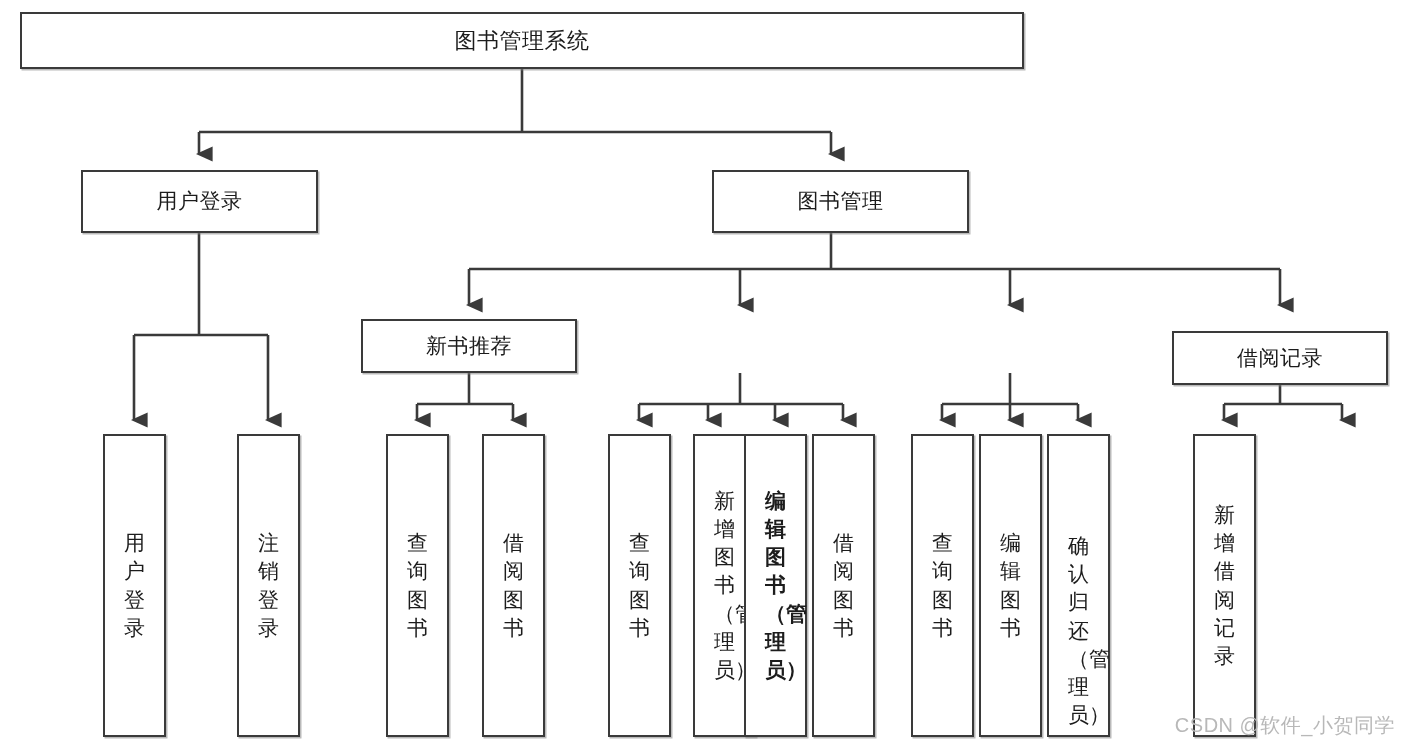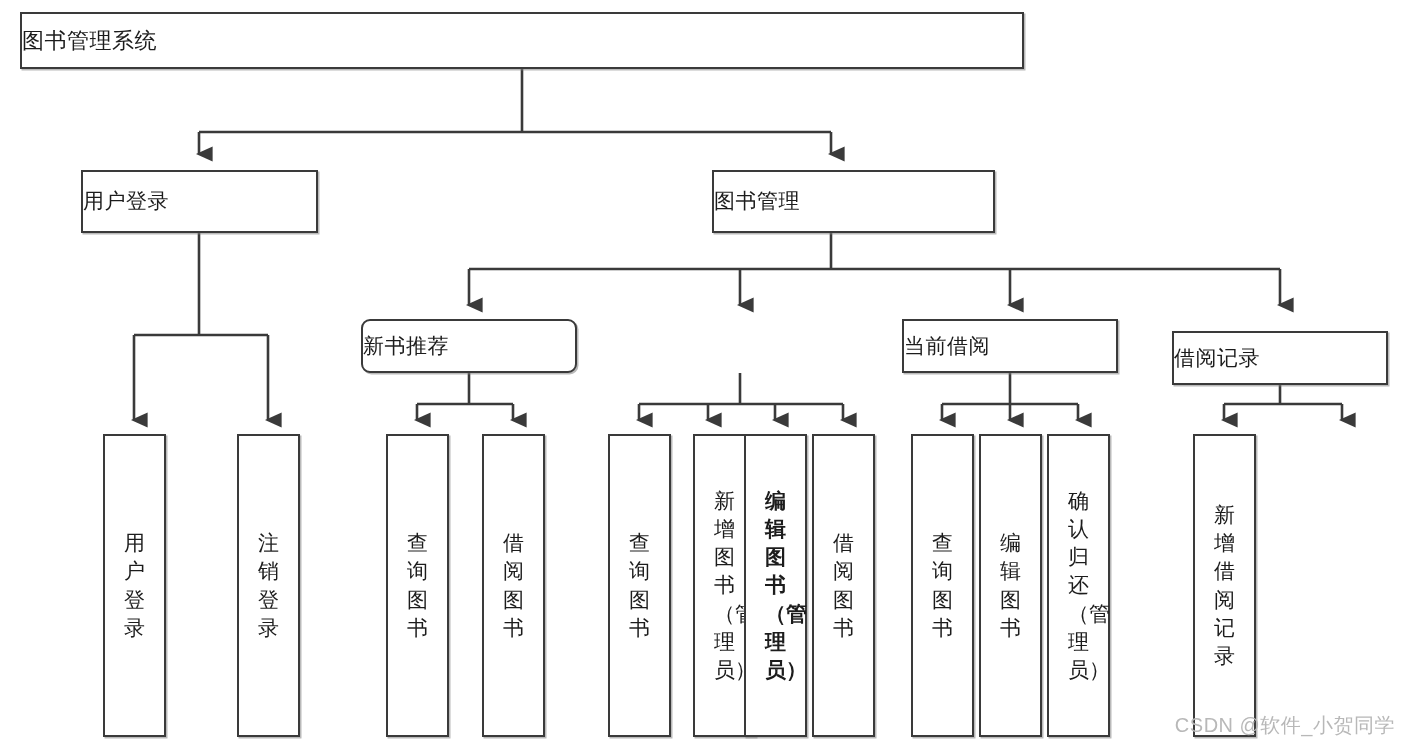--- a/index.html
+++ b/index.html
@@ -25,21 +25,21 @@
     height: 747px;
     pointer-events: none;
   }
   .node {
     position: absolute;
     box-sizing: border-box;
     border: 2px solid #3a3a3a;
     background: #ffffff;
     display: flex;
     align-items: center;
-    justify-content: flex-start;
+    justify-content: center;
     color: #1c1c1c;
     box-shadow: 1.5px 1.5px 0 rgba(130,130,130,0.55);
   }
   .node .label {
     font-size: 21px;
     line-height: 1.15;
     letter-spacing: 0.5px;
     white-space: nowrap;
   }
   .node.root .label { font-size: 22px; }
@@ -123,29 +123,26 @@
     </g>
   </svg>
 
   <div class="node root" style="left:20px; top:12px; width:1004px; height:57px;">
     <span class="label">图书管理系统</span>
   </div>
 
   <div class="node" style="left:81px; top:170px; width:237px; height:63px;">
     <span class="label">用户登录</span>
   </div>
-  <div class="node" style="left:712px; top:170px; width:283px; height:63px;">
+  <div class="node" style="left:712px; top:170px; width:257px; height:63px;">
     <span class="label">图书管理</span>
   </div>
 
-  <div class="node" style="left:361px; top:319px; width:216px; height:54px;border-radius:9px;">
+  <div class="node" style="left:361px; top:319px; width:216px; height:54px;">
     <span class="label">新书推荐</span>
-  </div>
-  <div class="node" style="left:902px; top:319px; width:216px; height:54px;">
-    <span class="label">当前借阅</span>
   </div>
   <div class="node" style="left:1172px; top:331px; width:216px; height:54px;">
     <span class="label">借阅记录</span>
   </div>
 
   <div class="node leaf" style="left:103px; top:434px; width:63px; height:303px;">
     <span class="label">用户登录</span>
   </div>
   <div class="node leaf" style="left:237px; top:434px; width:63px; height:303px;">
     <span class="label">注销登录</span>
@@ -170,21 +167,21 @@
   <div class="node leaf" style="left:812px; top:434px; width:63px; height:303px;">
     <span class="label">借阅图书</span>
   </div>
 
   <div class="node leaf" style="left:911px; top:434px; width:63px; height:303px;">
     <span class="label">查询图书</span>
   </div>
   <div class="node leaf" style="left:979px; top:434px; width:63px; height:303px;">
     <span class="label">编辑图书</span>
   </div>
-  <div class="node leaf" style="left:1047px; top:434px; width:63px; height:303px;">
+  <div class="node leaf" style="left:1047px; top:434px; width:63px; height:303px;align-items:flex-end;">
     <span class="label">确认归还（管理员）</span>
   </div>
 
   <div class="node leaf" style="left:1193px; top:434px; width:63px; height:303px;align-items:center;">
     <span class="label">新增借阅记录</span>
   </div>
 
   <div id="watermark">CSDN @软件_小贺同学</div>
 
 </div>

